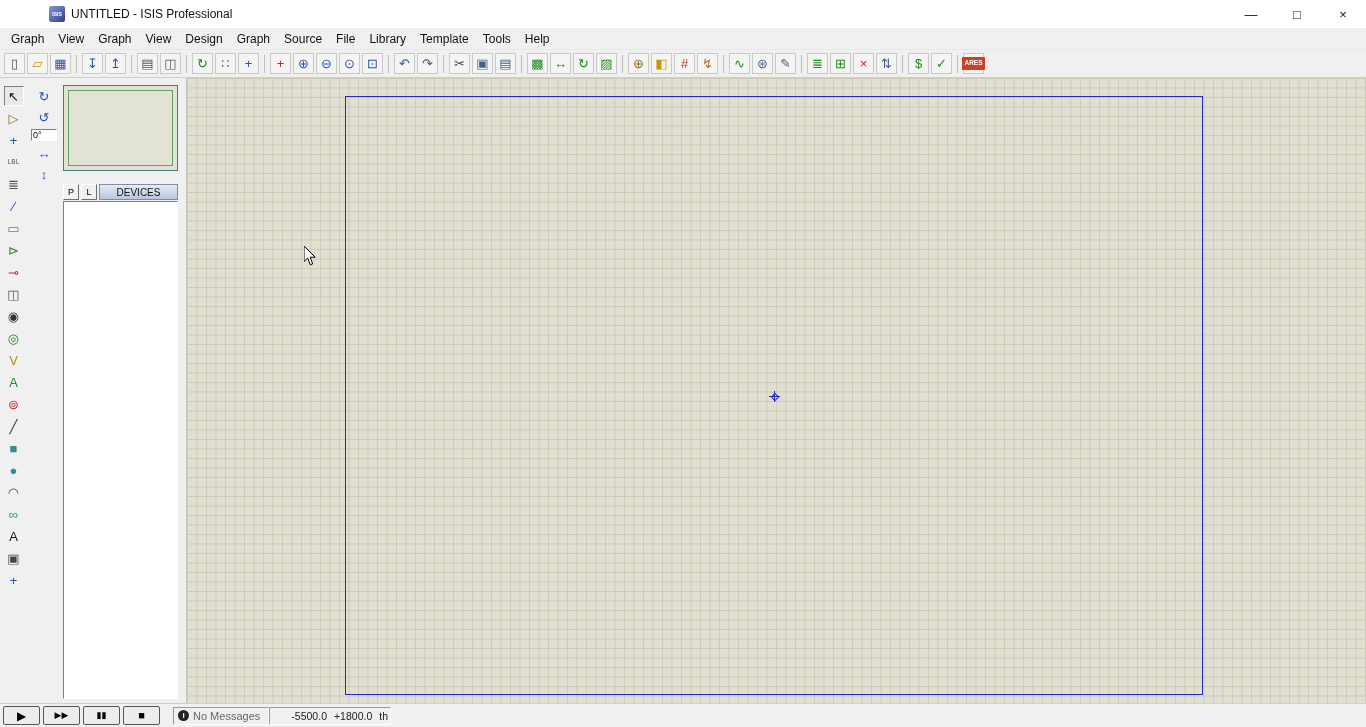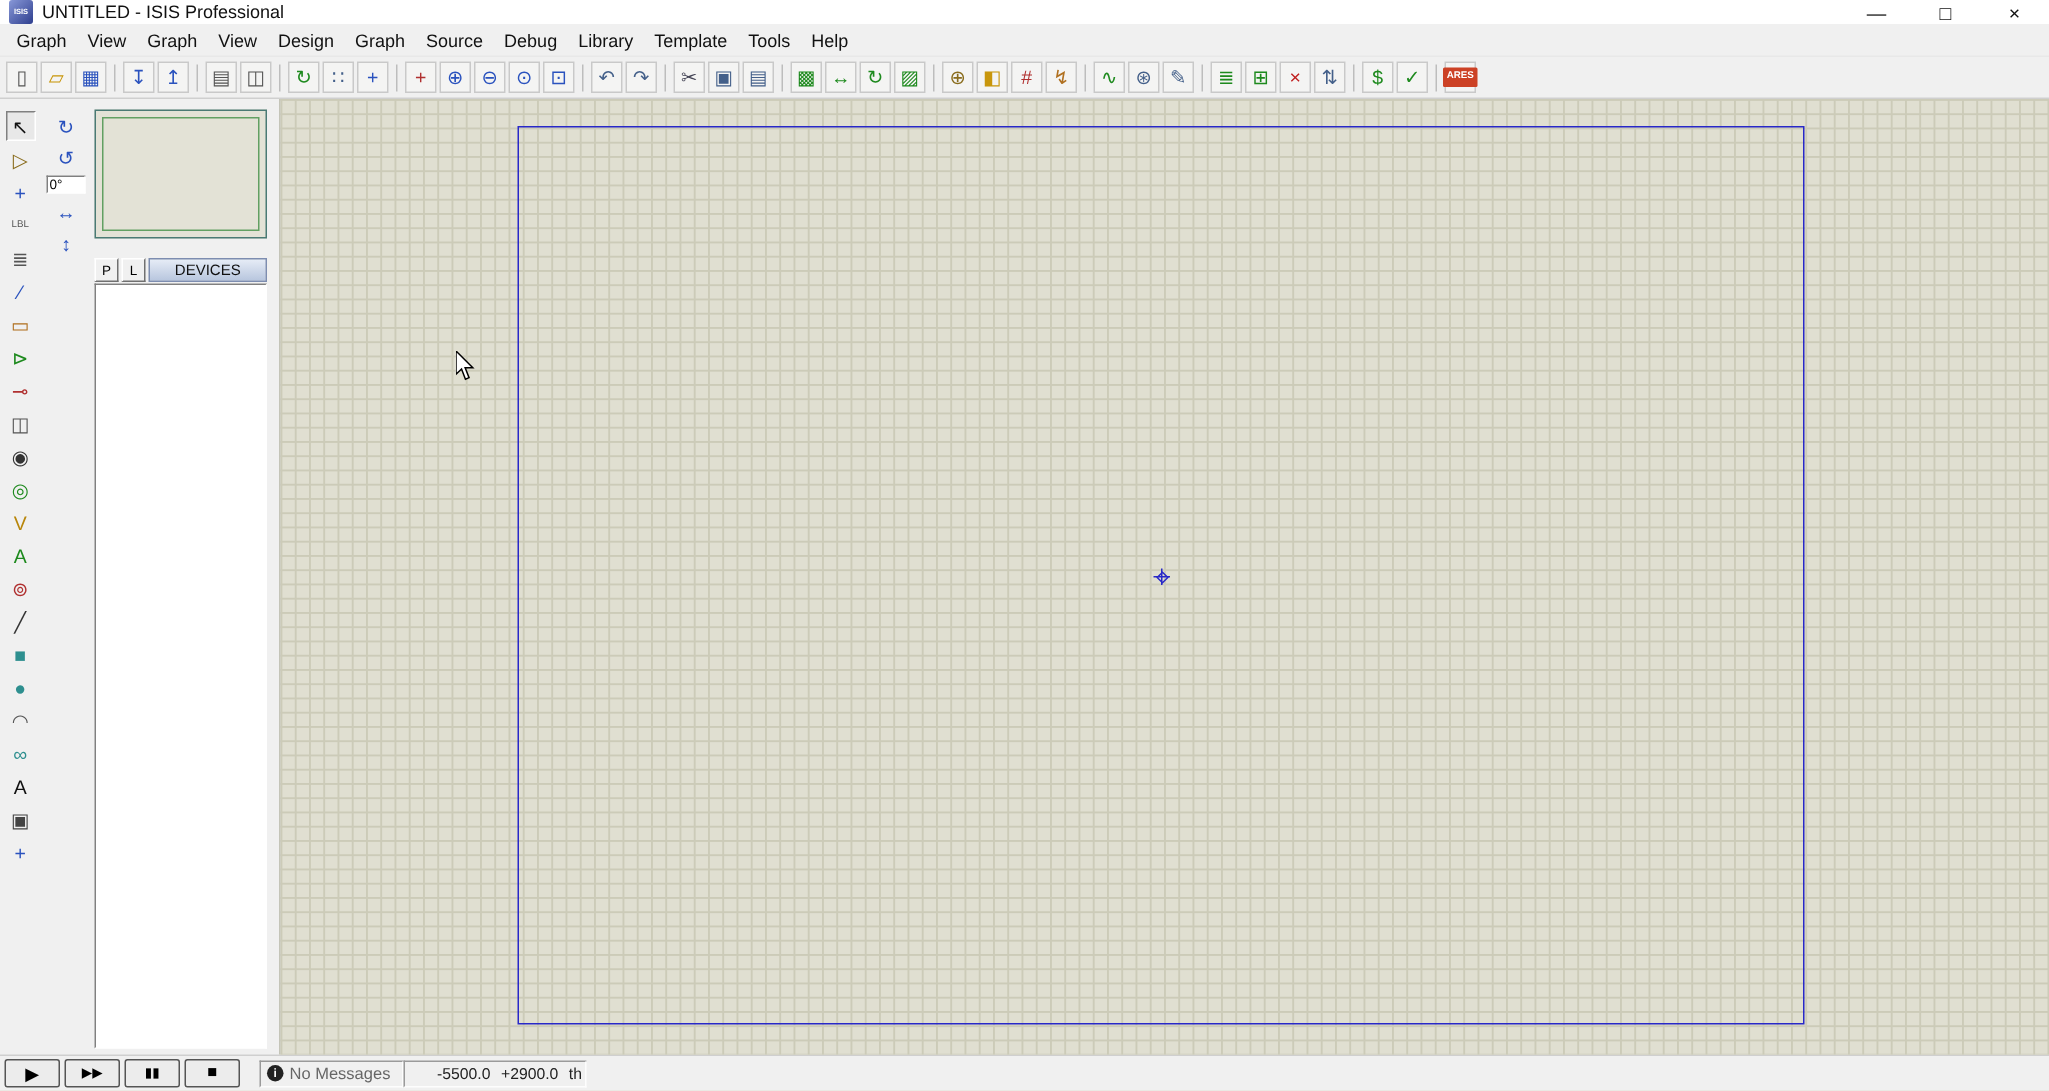--- a/index.html
+++ b/index.html
@@ -1,20 +1,20 @@
 <!DOCTYPE html>
 <html><head>
 <meta charset="utf-8">
 <style>
   html,body{margin:0;padding:0;}
   body{width:1366px;height:727px;overflow:hidden;font-family:"Liberation Sans",sans-serif;background:#f0f0f0;}
   .app{width:1366px;height:727px;display:flex;flex-direction:column;}
 
   
-  .titlebar{height:16px;display:flex;align-items:center;background:#ffffff;flex:0 0 auto;}
+  .titlebar{height:28px;display:flex;align-items:center;background:#ffffff;flex:0 0 auto;padding-left:43px;}
   .app-icon{width:16px;height:16px;margin:0 6px 0 6px;background:linear-gradient(135deg,#8898d8,#2e3e8e);color:#fff;
     font-size:5px;font-weight:bold;display:flex;align-items:center;justify-content:center;border-radius:2px;}
   .title{font-size:12px;color:#111;}
   .win-controls{margin-left:auto;display:flex;height:22px;}
   .wbtn{width:46px;height:22px;display:flex;align-items:center;justify-content:center;font-size:13px;color:#111;cursor:default;}
 
   
   .menubar{height:21px;display:flex;align-items:center;padding-left:4px;background:#f0f0f0;flex:0 0 auto;}
   .menu-item{padding:2px 7px;font-size:12px;color:#111;}
 
@@ -94,21 +94,21 @@
   </div>
 
   <div class="menubar" id="menubar">
       <div class="menu-item">Graph</div>
       <div class="menu-item">View</div>
       <div class="menu-item">Graph</div>
       <div class="menu-item">View</div>
       <div class="menu-item">Design</div>
       <div class="menu-item">Graph</div>
       <div class="menu-item">Source</div>
-      <div class="menu-item">Debug</div>
+      <div class="menu-item">File</div>
       <div class="menu-item">Library</div>
       <div class="menu-item">Template</div>
       <div class="menu-item">Tools</div>
       <div class="menu-item">Help</div>
     </div>
 
   <div class="toolbar" id="toolbar">
       <div class="tbtn">
         <span class="glyph" style="color: rgb(85, 85, 85); font-size: 13px;">▯</span>
       </div>
@@ -364,18 +364,18 @@
         <div class="simbtn">
           <span style="font-size: 11px; line-height: 1;">■</span>
         </div>
       </div>
     <div class="panel msg">
       <span class="info-icon">i</span>
       <span>No Messages</span>
     </div>
     <div class="panel coordsp">
       <span>-5500.0</span>
-      <span>+2900.0</span>
+      <span>+1800.0</span>
       <span>th</span>
     </div>
   </div>
 
 </div>
 
 </body></html>

